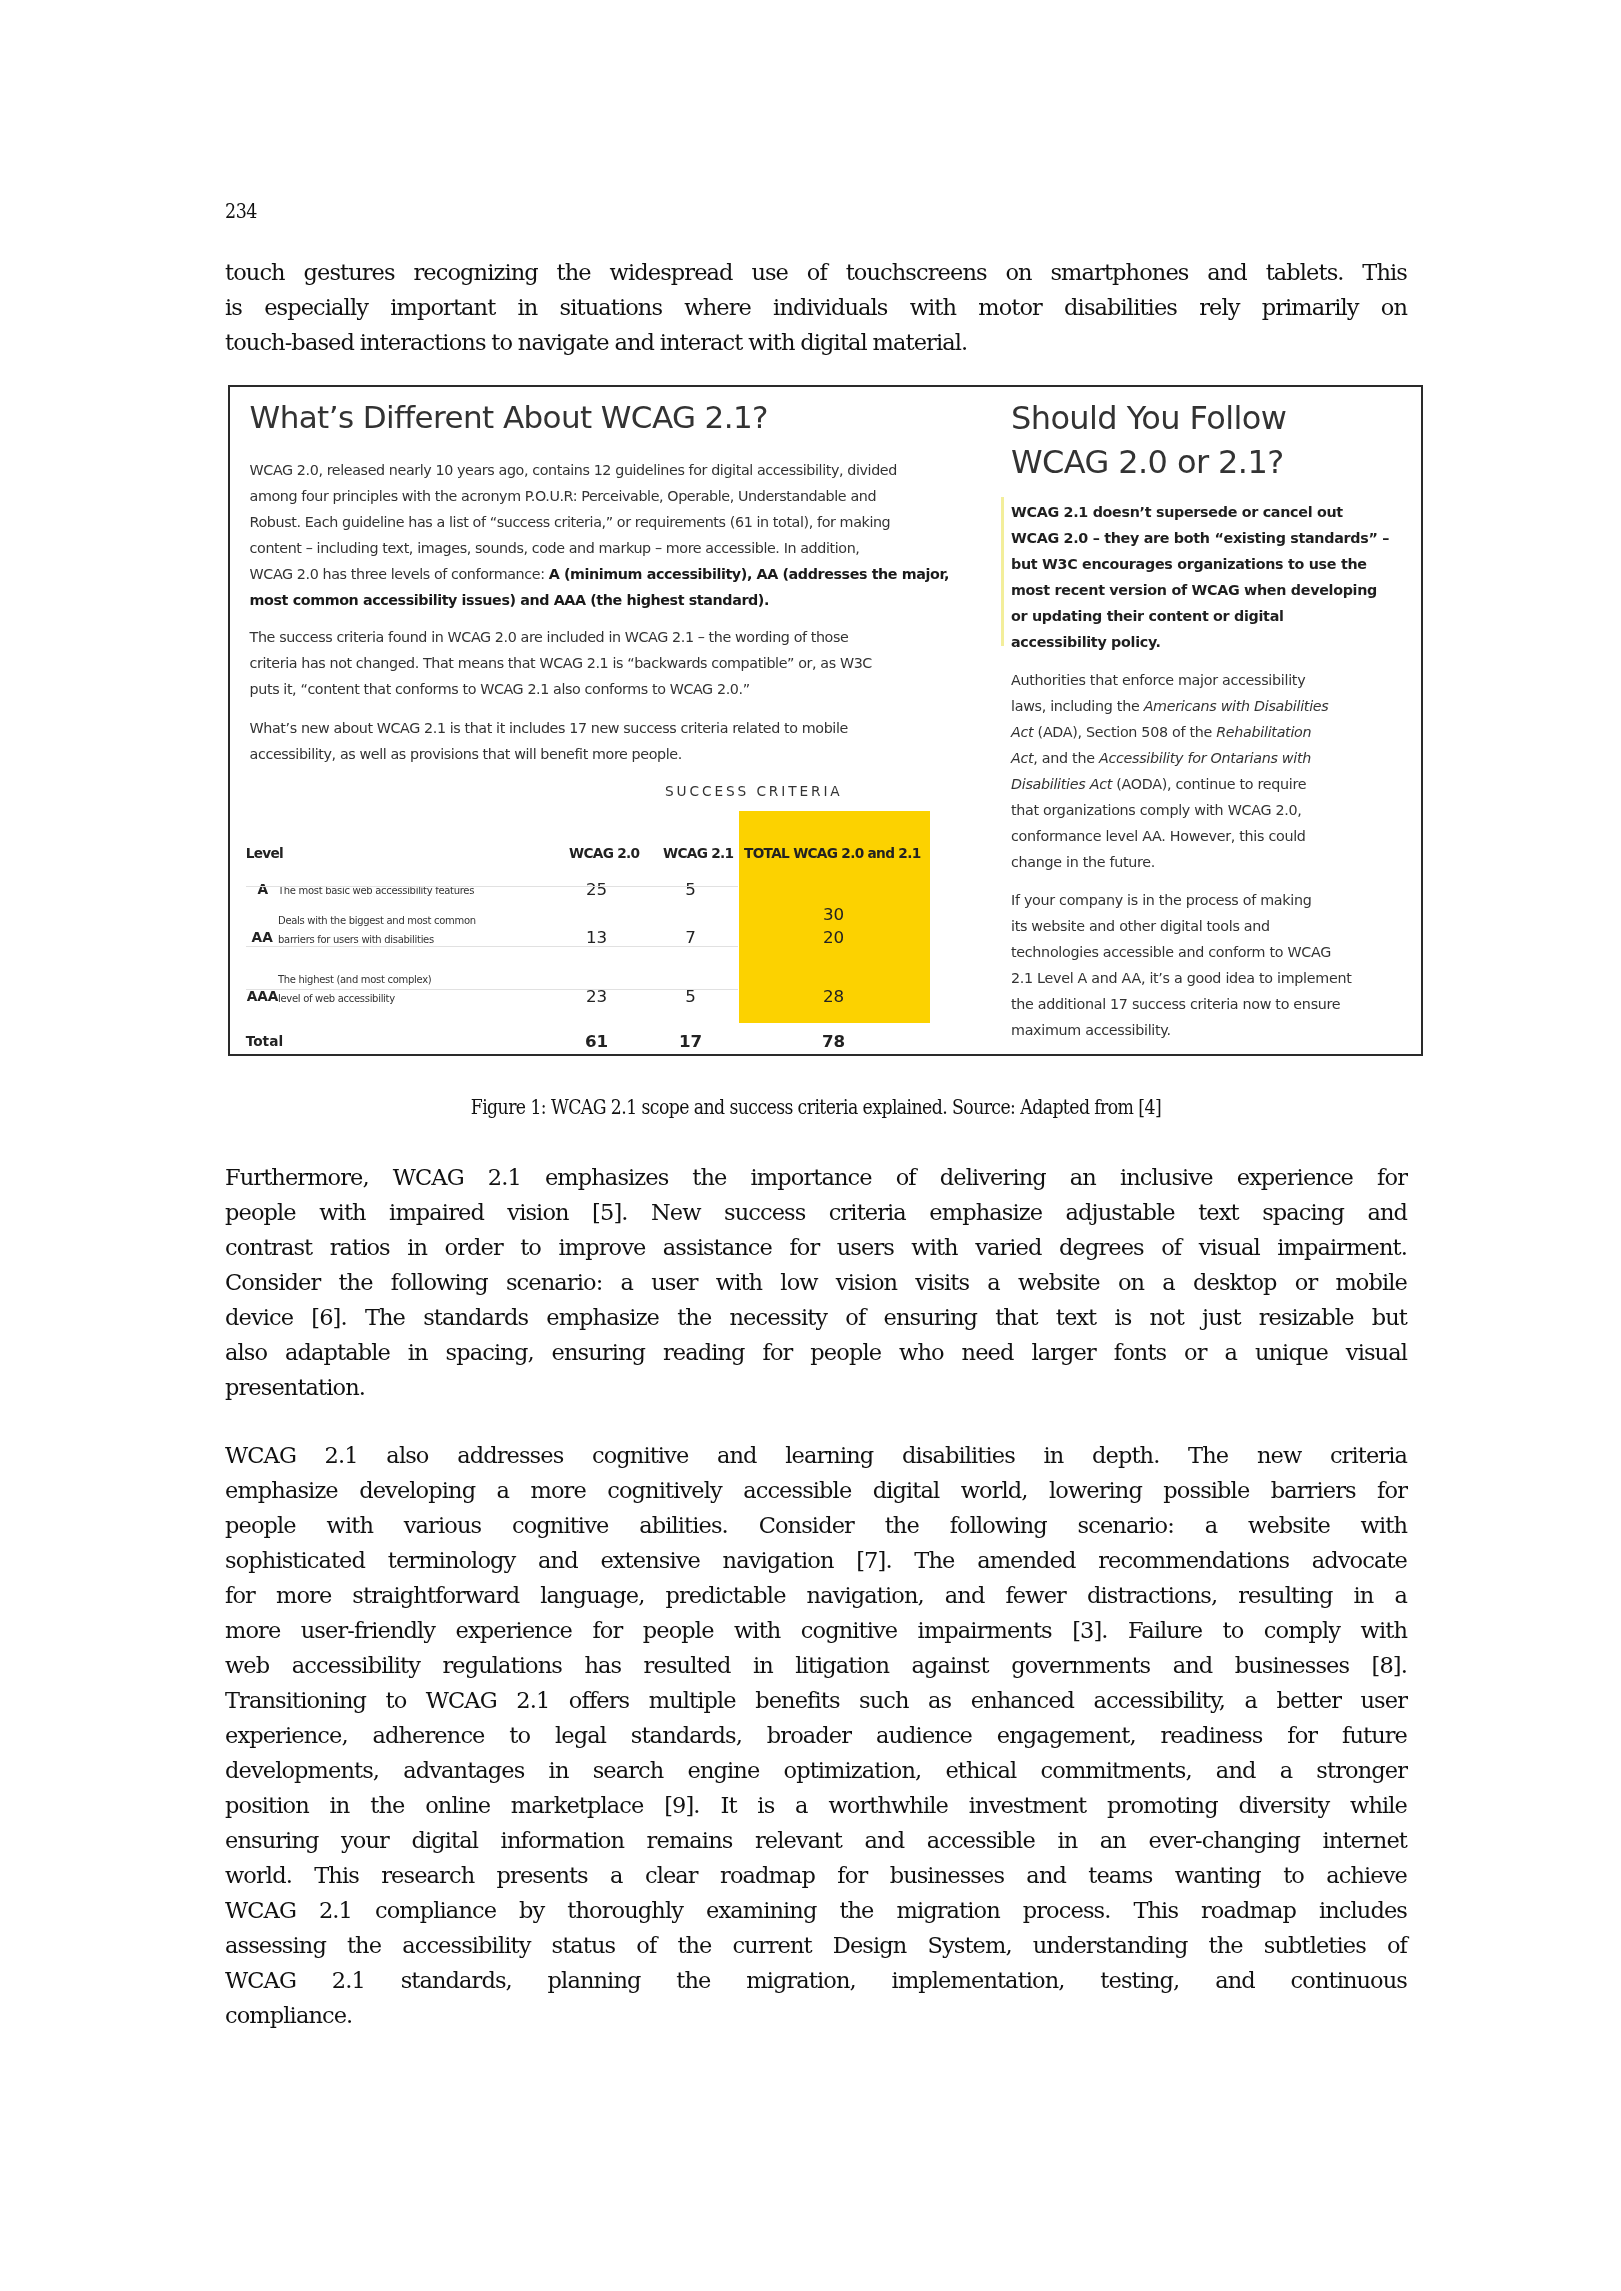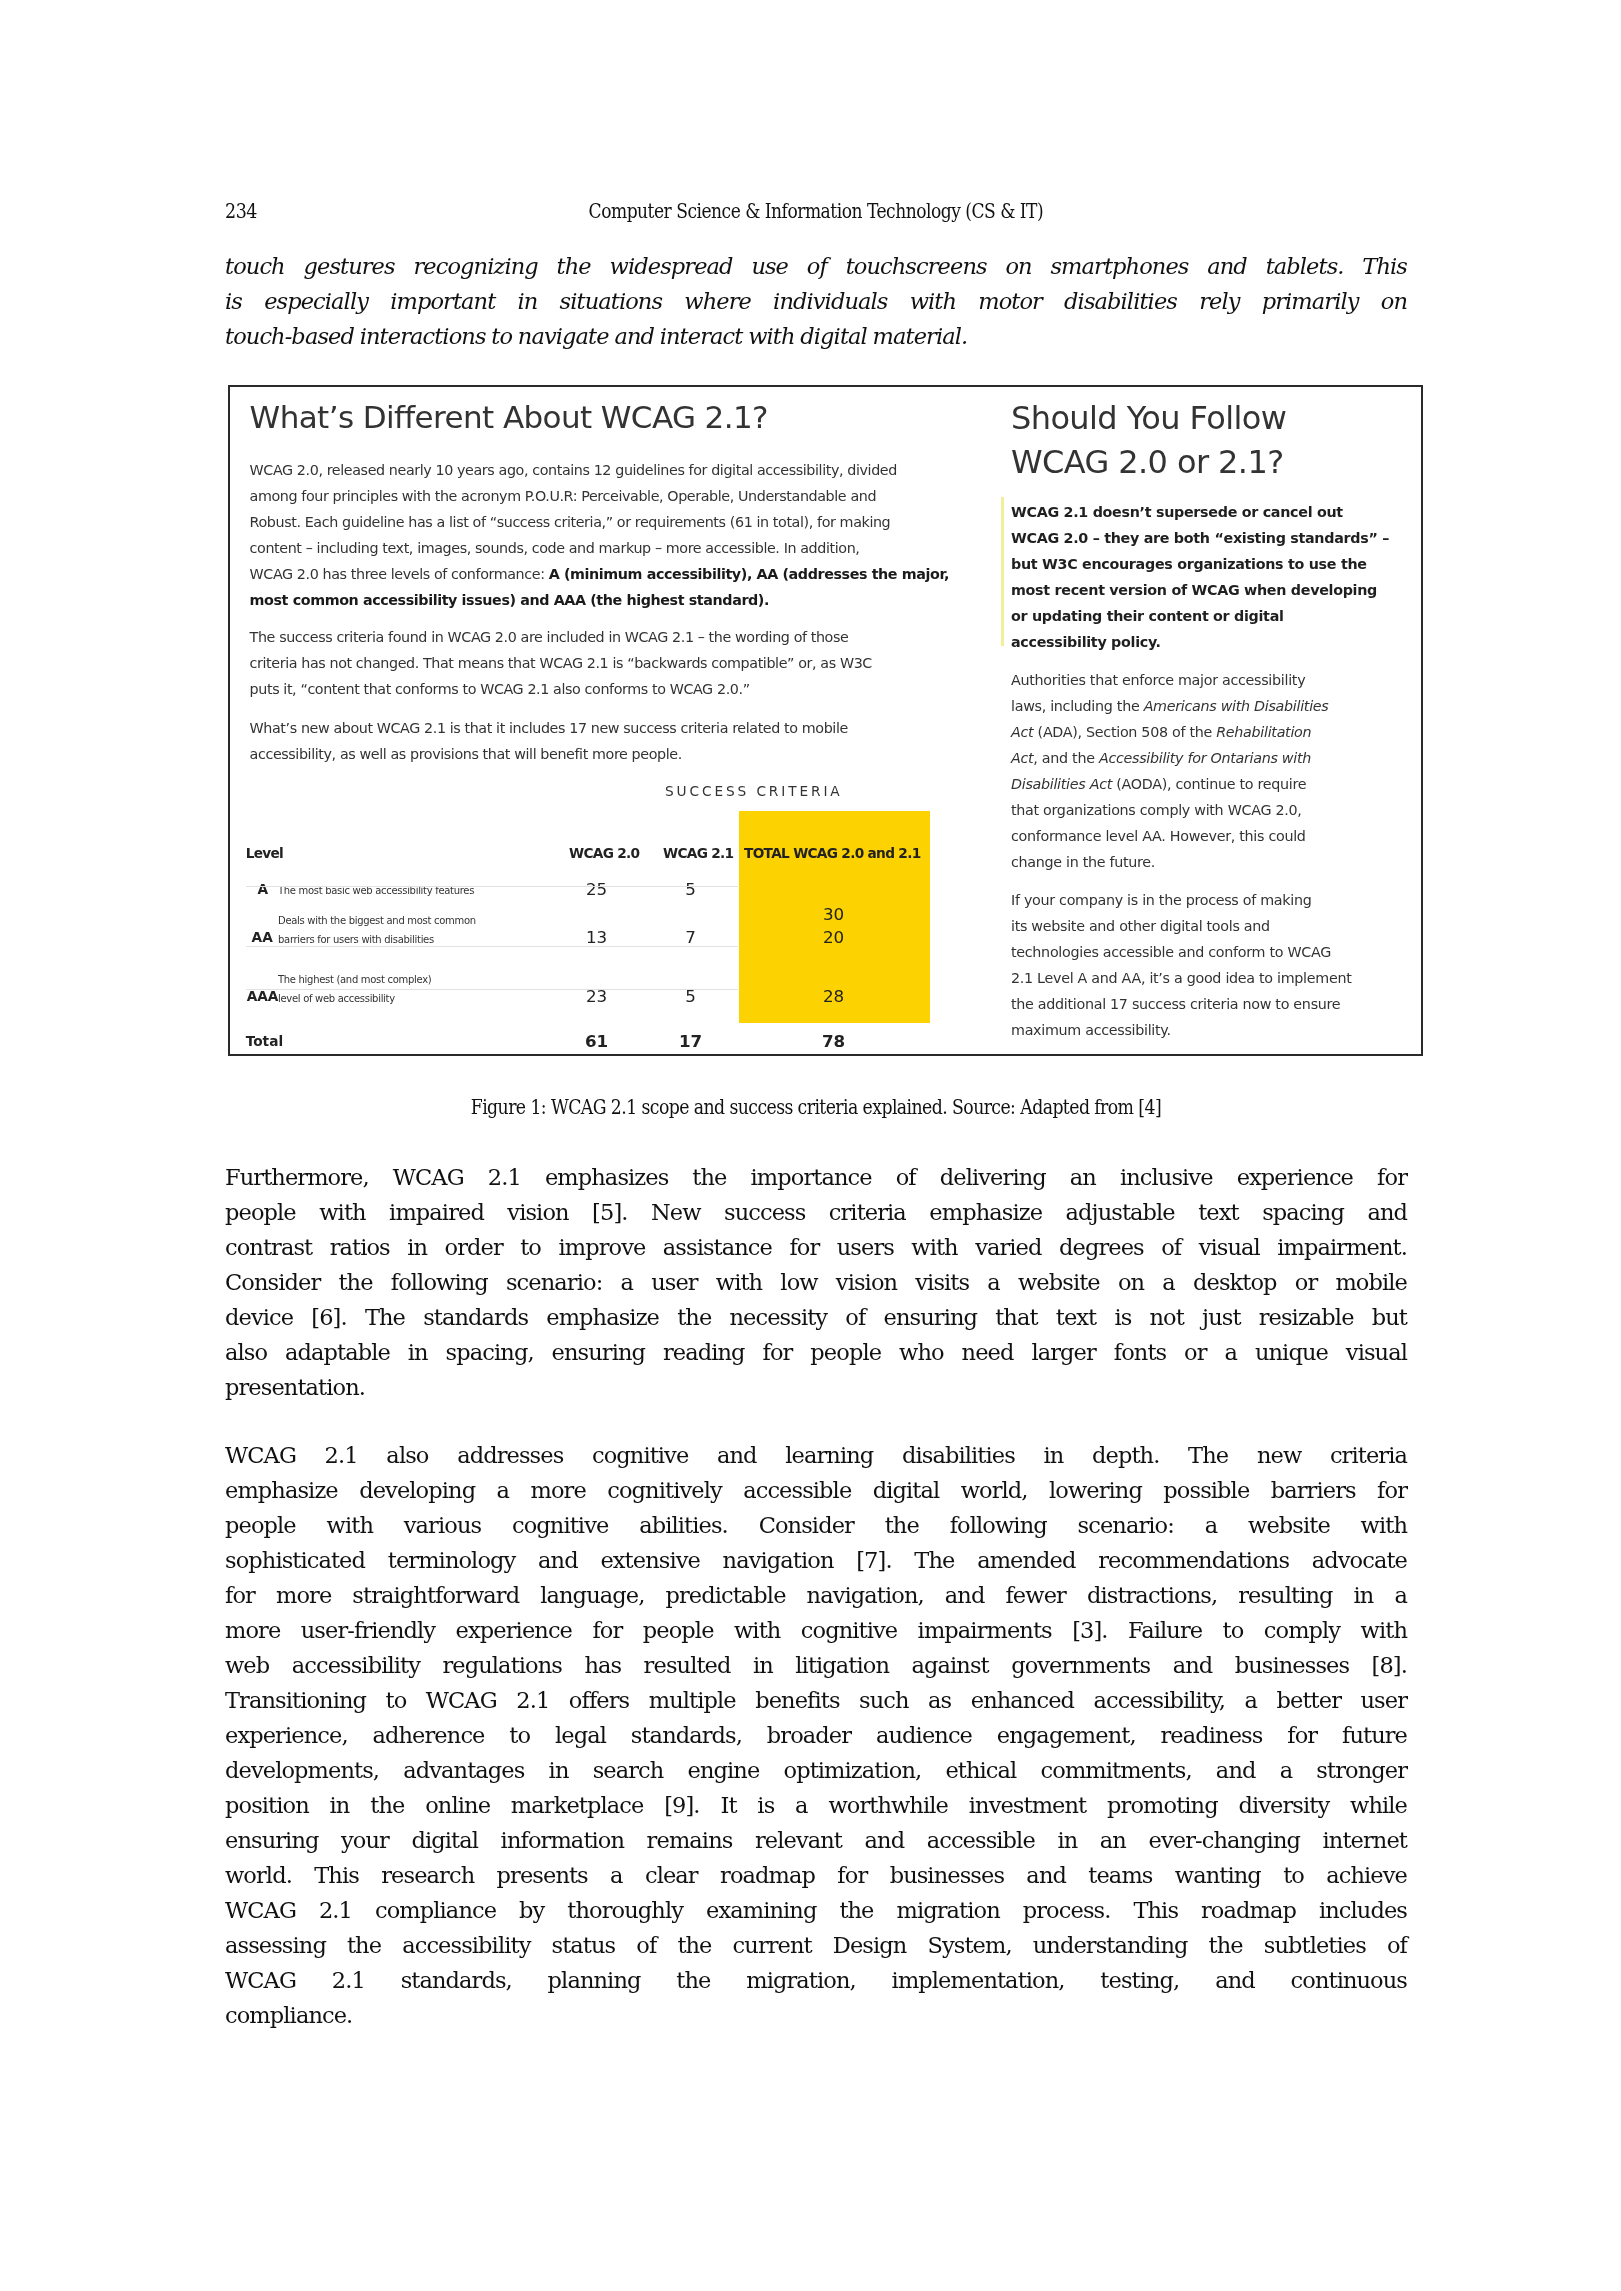--- a/index.html
+++ b/index.html
@@ -45,24 +45,23 @@
   .tbl-divider { position:absolute; left:15.7px; width:492px; height:1px; background:#e1e1e1; }
 
   #caption { position:absolute; left:225px; top:1095px; width:1182px; text-align:center; font-size:20.6px; letter-spacing:-0.7px; }
   #caption span { display:inline-block; transform:scaleX(0.84); }
 </style>
 </head>
 <body>
 
 <div id="page-header" class="serif">
   <span id="page-number">234</span>
-  <div id="running-title"><span>Computer Science &amp; Information Technology (CS &amp; IT)</span></div>
 </div>
 
-<div class="body-text serif" style="top:249px;font-style:italic;">
+<div class="body-text serif" style="top:255px;">
   <span class="line">touch gestures recognizing the widespread use of touchscreens on smartphones and tablets. This</span>
   <span class="line">is especially important in situations where individuals with motor disabilities rely primarily on</span>
   <span class="line last">touch-based interactions to navigate and interact with digital material.</span>
 </div>
 
 <div id="figure" class="sans">
   <div id="left-title" class="fig-title">What’s Different About WCAG 2.1?</div>
 
   <div id="left-p1" class="fig-para">
     <span class="row">WCAG 2.0, released nearly 10 years ago, contains 12 guidelines for digital accessibility, divided</span>

